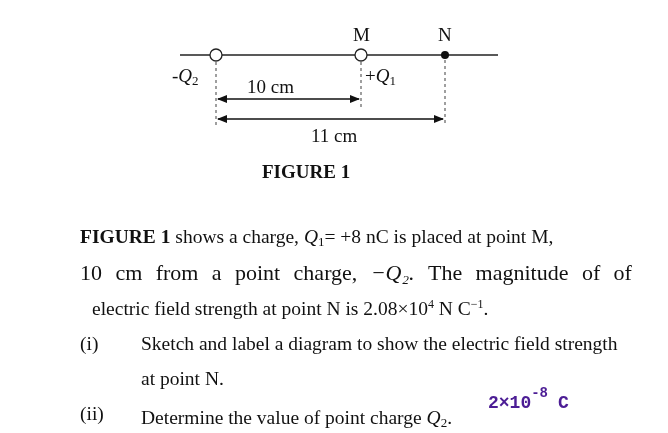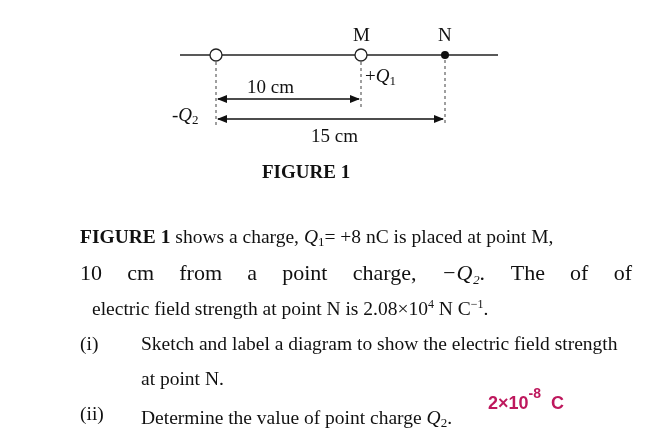--- a/index.html
+++ b/index.html
@@ -69,22 +69,22 @@
       position: absolute;
       left: 141px;
       font-size: 19.5px;
       line-height: 1;
       white-space: nowrap;
     }
     .handwritten {
       position: absolute;
       left: 488px;
       top: 393px;
-      color: #be185d;
-      font-family: Liberation Sans, sans-serif;
+      color: #4c1d95;
+      font-family: Liberation Mono, monospace;
       font-weight: bold;
       font-size: 18px;
       letter-spacing: 0px;
       white-space: nowrap;
     }
     .handwritten .hw-exp {
       font-size: 14px;
       position: relative;
       top: -11px;
     }
@@ -116,41 +116,42 @@
     <circle cx="361" cy="55" r="6" fill="#fff" stroke="#222" stroke-width="1.3"></circle>
     <circle cx="445" cy="55" r="4" fill="#111"></circle>
 
     <line x1="218" y1="99" x2="359" y2="99" stroke="#111" stroke-width="1.4" marker-start="url(#ahs)" marker-end="url(#ah)"></line>
     <line x1="218" y1="119" x2="443" y2="119" stroke="#111" stroke-width="1.4" marker-start="url(#ahs)" marker-end="url(#ah)"></line>
   </svg>
 
   <span class="lbl" style="left:353px; top:25px;">M</span>
   <span class="lbl" style="left:438px; top:25px;">N</span>
 
-  <span class="lbl" style="left:172px; top:66px;margin-top:39px;"><span>-</span><span class="it">Q</span><span class="sub">2</span></span>
+  <span class="lbl" style="left:172px; top:66px;"><span>-</span><span class="it">Q</span><span class="sub">2</span></span>
 
   <span class="lbl" style="left:365px; top:66px;"><span>+</span><span class="it">Q</span><span class="sub">1</span></span>
 
   <span class="lbl" style="left:247px; top:77px;">10 cm</span>
-  <span class="lbl" style="left:311px; top:126px;">15 cm</span>
+  <span class="lbl" style="left:311px; top:126px;">11 cm</span>
 
   <span class="fig-caption">FIGURE 1</span>
 </div>
 
 <div class="text" style="top:227px;"><b>FIGURE 1</b><span> shows a charge, </span><span class="it">Q</span><span class="sub">1</span><span>= +8 nC is placed at point M,</span></div>
 
 <div class="justify-line" style="top:262px;">
   <span>10</span>
   <span>cm</span>
   <span>from</span>
   <span>a</span>
   <span>point</span>
   <span>charge,</span>
   <span class="it">−Q₂.</span>
   <span>The</span>
+  <span>magnitude</span>
   <span>of</span>
   <span>of</span>
 </div>
 
 <div class="text" style="top:298px;margin-left:12px;"><span>electric field strength at point N is 2.08×10</span><span class="sup">4</span><span> N C</span><span class="sup">−1</span><span>.</span></div>
 
 <span class="item-num" style="top:334px;">(i)</span>
 <span class="item-text" style="top:334px;">Sketch and label a diagram to show the electric field strength</span>
 <span class="item-text" style="top:369px;">at point N.</span>
 

